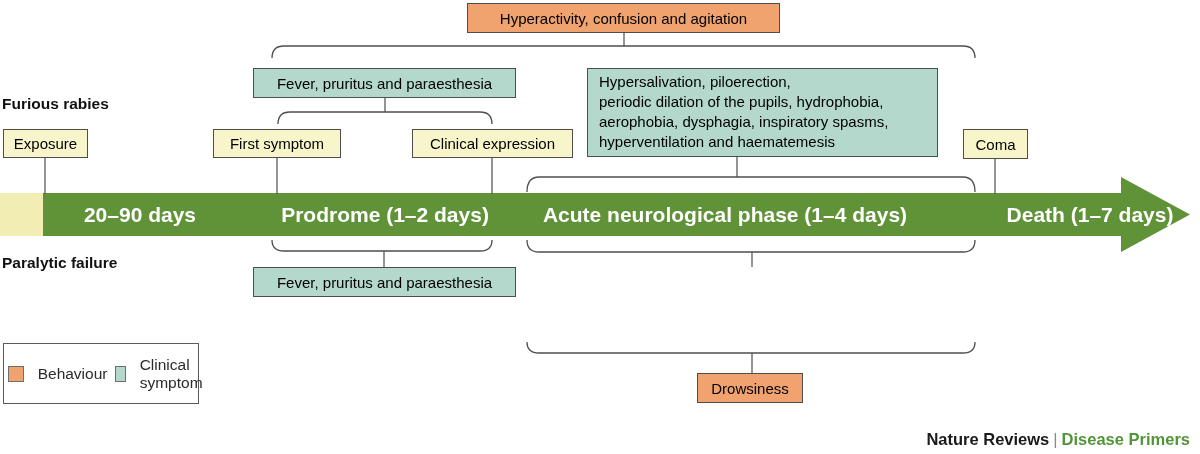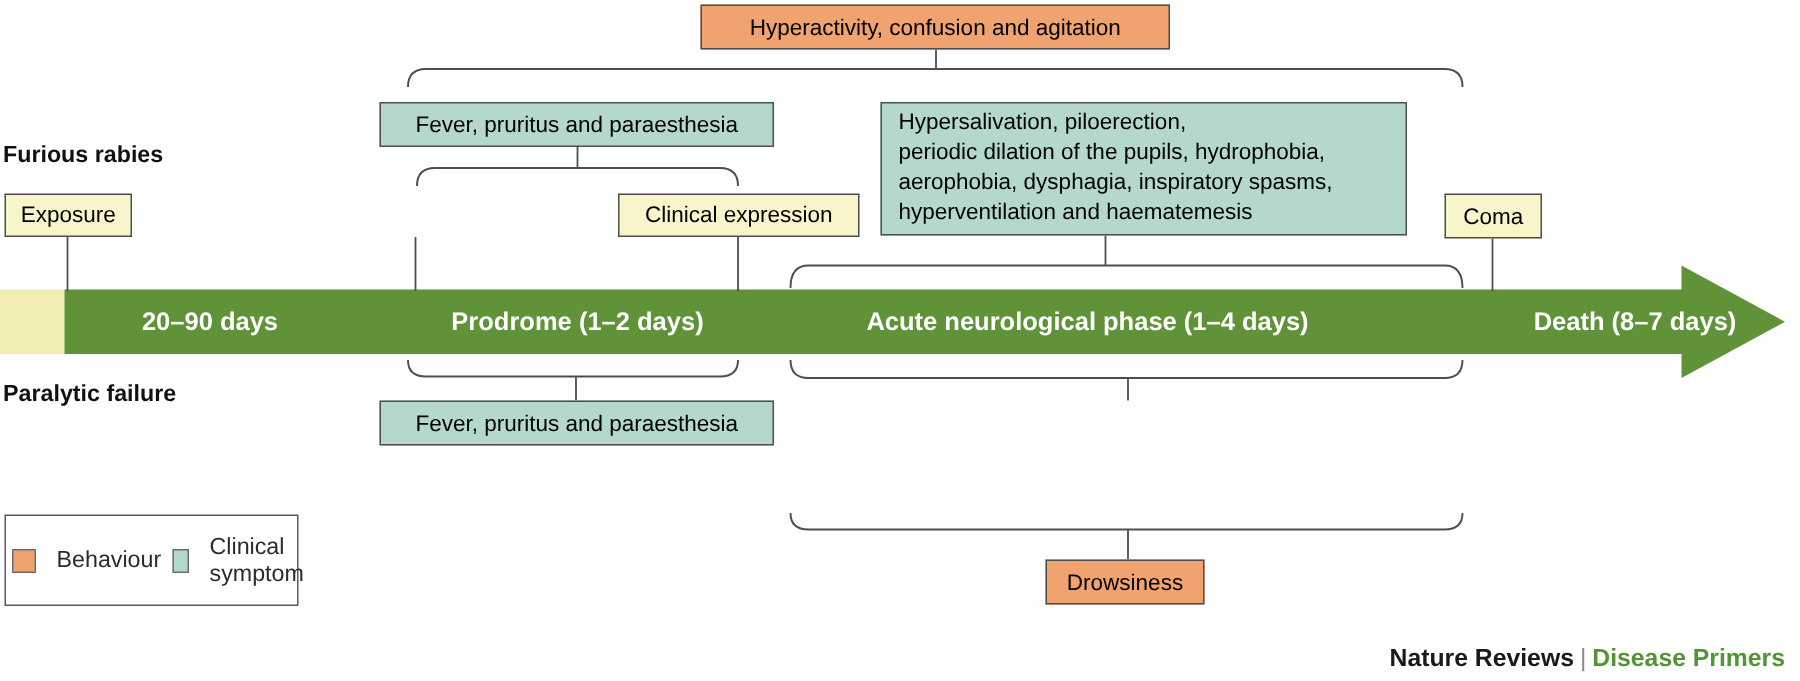--- a/index.html
+++ b/index.html
@@ -13,21 +13,21 @@
     font-size:15px;color:#000000;
   }
   .center{display:flex;align-items:center;justify-content:center;text-align:center;white-space:nowrap;}
   .multiline{white-space:pre-line;line-height:20px;padding:3px 11px;text-align:left;}
   .behaviour{background:#f0a26f;}
   .clinical{background:#b4d8cc;}
   .milestone{background:#f8f5cb;}
   .section-label{position:absolute;font-weight:bold;font-size:15.5px;color:#111111;white-space:nowrap;}
   .bar-label{
     position:absolute;top:193px;height:38px;line-height:43px;transform:translateX(-50%);
-    color:#ffffff;font-weight:bold;font-size:17px;white-space:nowrap;
+    color:#ffffff;font-weight:bold;font-size:21px;white-space:nowrap;
   }
   .legend{
     position:absolute;left:3px;top:343px;width:196px;height:61px;background:#ffffff;
     border:1px solid #5a5a5a;box-sizing:border-box;display:flex;flex-direction:row;
     justify-content:center;gap:8px;padding-left:14px;
   }
   .legend-item{display:flex;align-items:center;gap:14px;font-size:15.5px;}
   .legend-swatch{width:16px;height:16px;border:1px solid #6e6e6e;box-sizing:border-box;}
   .swatch-behaviour{background:#f0a26f;}
   .swatch-clinical{background:#b4d8cc;}
@@ -76,27 +76,28 @@
   <div class="section-label" style="left:2px;top:254px;">Paralytic failure</div>
 
   <div class="box behaviour center" style="left:467px;top:3px;width:313px;height:30px;">Hyperactivity, confusion and agitation</div>
   <div class="box clinical center" style="left:253px;top:68px;width:263px;height:30px;">Fever, pruritus and paraesthesia</div>
   <div class="box milestone center" style="left:3px;top:129px;width:85px;height:29px;">Exposure</div>
 
   <div class="box clinical multiline" style="left:587px;top:68px;width:351px;height:89px;">Hypersalivation, piloerection,
 periodic dilation of the pupils, hydrophobia,
 aerophobia, dysphagia, inspiratory spasms,
 hyperventilation and haematemesis</div>
+  <div class="box milestone center" style="left:213px;top:129px;width:128px;height:29px;">First symptom</div>
   <div class="box milestone center" style="left:412px;top:129px;width:161px;height:29px;">Clinical expression</div>
   <div class="box milestone center" style="left:963px;top:129px;width:65px;height:30px;">Coma</div>
 
   <div class="bar-label" style="left:140px;">20–90 days</div>
   <div class="bar-label" style="left:385px;">Prodrome (1–2 days)</div>
   <div class="bar-label" style="left:725px;">Acute neurological phase (1–4 days)</div>
-  <div class="bar-label" style="left:1090px;">Death (8–7 days)</div>
+  <div class="bar-label" style="left:1090px;">Death (1–7 days)</div>
 
   <div class="box clinical center" style="left:253px;top:267px;width:263px;height:30px;">Fever, pruritus and paraesthesia</div>
   <div class="box behaviour center" style="left:697px;top:373px;width:106px;height:30px;">Drowsiness</div>
 
   <div class="legend">
     <div class="legend-item">
       <span class="legend-swatch swatch-behaviour"></span>
       <span>Behaviour</span>
     </div>
     <div class="legend-item">

